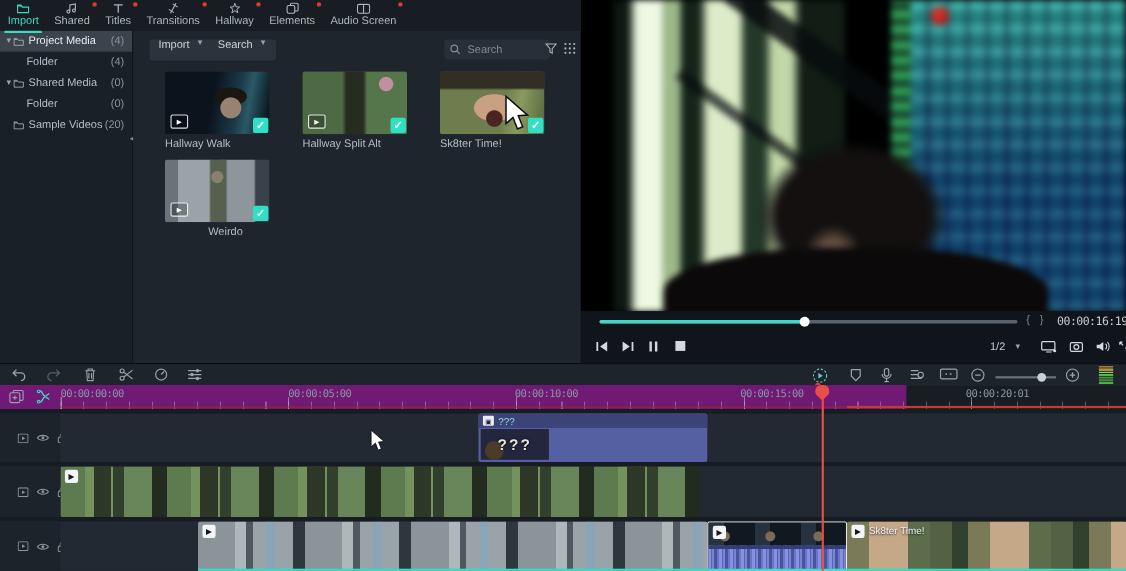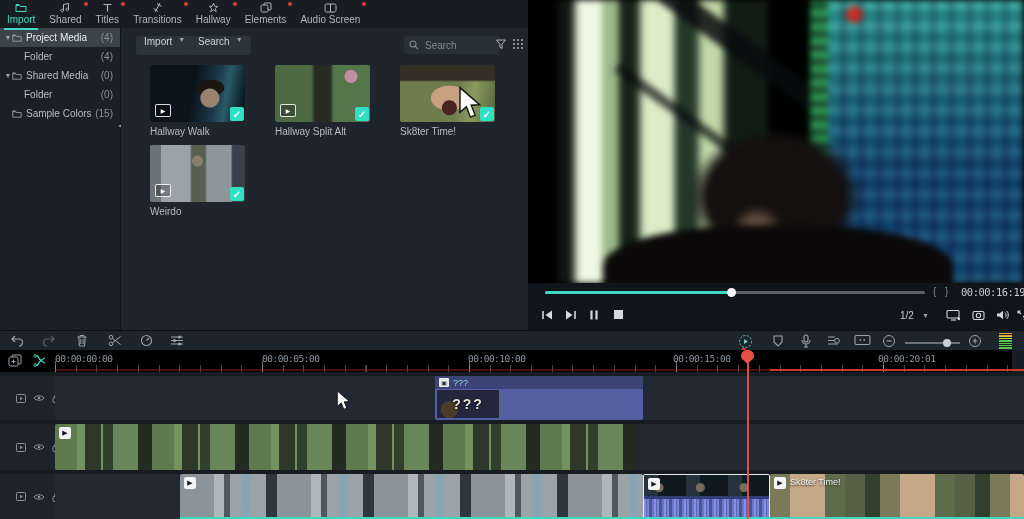--- a/index.html
+++ b/index.html
@@ -99,21 +99,21 @@
   .tt-icon{position:absolute;top:3px;color:#9aa4ae;cursor:pointer;}
   .tt-icon.dim{color:#555e66;}
   .zoom-slider{position:absolute;left:905px;top:11px;width:55px;height:2px;background:#6a737b;cursor:pointer;}
   .zoom-handle{position:absolute;left:38px;top:-3px;width:8px;height:8px;border-radius:50%;background:#c8cfd6;}
   .meter{position:absolute;left:999px;top:2px;width:13px;height:16px;display:flex;flex-direction:column-reverse;gap:1px;cursor:pointer;}
   .meter i{display:block;height:1.4px;background:#58c44a;}
   .meter i.y{background:#c8d24a;}
   .meter i.o{background:#e0a23a;}
   .reddot{position:absolute;width:5px;height:5px;border-radius:50%;background:#e03a34;}
 
-  .ruler{position:absolute;left:0;top:350px;width:1012px;height:22px;background:#000000;}
+  .ruler{position:absolute;left:0;top:350px;width:824px;height:22px;background:#701a75;}
   .ruler-label{position:absolute;top:3px;font-size:9.5px;color:#8b95a0;font-family:"DejaVu Sans Mono","Liberation Mono",monospace;letter-spacing:-0.5px;}
   .ticks{position:absolute;left:55px;top:15px;width:969px;height:7px;
       background:repeating-linear-gradient(90deg, rgba(200,210,220,.35) 0 1px, rgba(0,0,0,0) 1px 20.7px);}
   .ticks-major{position:absolute;left:55px;top:11px;width:969px;height:11px;
       background:repeating-linear-gradient(90deg, rgba(200,210,220,.5) 0 1px, rgba(0,0,0,0) 1px 207px);}
   .render-line{position:absolute;left:55px;top:369px;width:969px;height:2px;background:rgba(160,40,34,.45);}
   .render-line-hot{position:absolute;left:770px;top:369px;width:254px;height:2px;background:#c63a30;}
 
   .tracks{position:absolute;left:0;top:372px;width:1024px;height:147px;background:#171c22;}
   .trow{position:absolute;left:0;width:1024px;background:#20262e;}
@@ -263,22 +263,22 @@
     <div class="side-item" style="padding-left:24px;">
       <span>Folder</span>
       <span class="cnt">(0)</span>
     </div>
     <div class="side-item" style="padding-left:12px;">
       <span class="ficon">
           <svg width="10" height="8" viewBox="0 0 10 8">
             <path d="M.8 1.8 V7.2 H9.2 V2.6 H4.6 L3.8 1.8 H.8 Z M.8 1.8 V.9 H3.3 L4.1 1.8" fill="none" stroke="currentColor" stroke-width=".8"></path>
           </svg>
         </span>
-      <span>Sample Colors</span>
-      <span class="cnt">(15)</span>
+      <span>Sample Videos</span>
+      <span class="cnt">(20)</span>
     </div>
   </div>
   <div class="collapse-handle">◂</div>
 
   <div class="media-panel">
     <div class="mp-btn" style="left:15px;">
       <span>Import</span>
       <span class="chev">▼</span>
     </div>
     <div class="mp-btn" style="left:69px;">
@@ -329,21 +329,21 @@
 
     <div class="thumb t-skater" style="left:279px;top:37px;">
       <span class="check">✓</span>
     </div>
     <div class="thumb-label" style="left:279px;top:98px;">Sk8ter Time!</div>
 
     <div class="thumb t-weirdo" style="left:29px;top:117px;">
       <span class="clipbadge">▶</span>
       <span class="check">✓</span>
     </div>
-    <div class="thumb-label" style="left:29px;top:178px;">Weirdo</div>
+    <div class="thumb-label" style="left:29px;top:178px;text-align:center;">Weirdo</div>
   </div>
 
   <div class="preview">
     <div class="pv-art">
       <div class="pv-windows"></div>
       <div class="pv-rail"></div>
       <div class="pv-rail2"></div>
       <div class="pv-greenstrip"></div>
       <div class="pv-grid"></div>
       <div class="pv-sign"></div>

